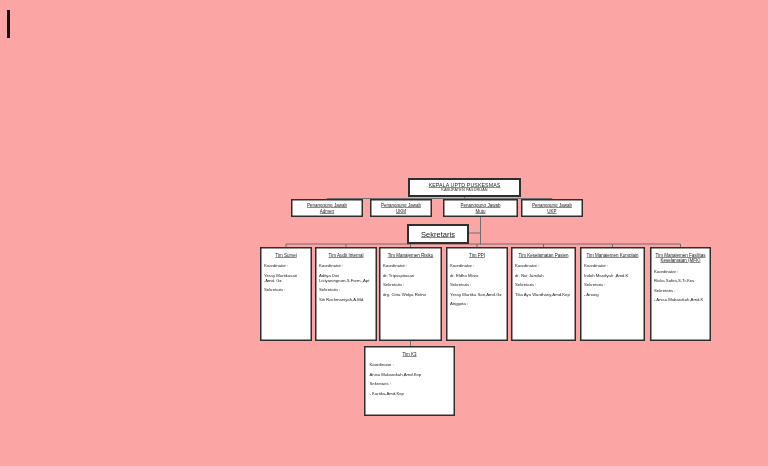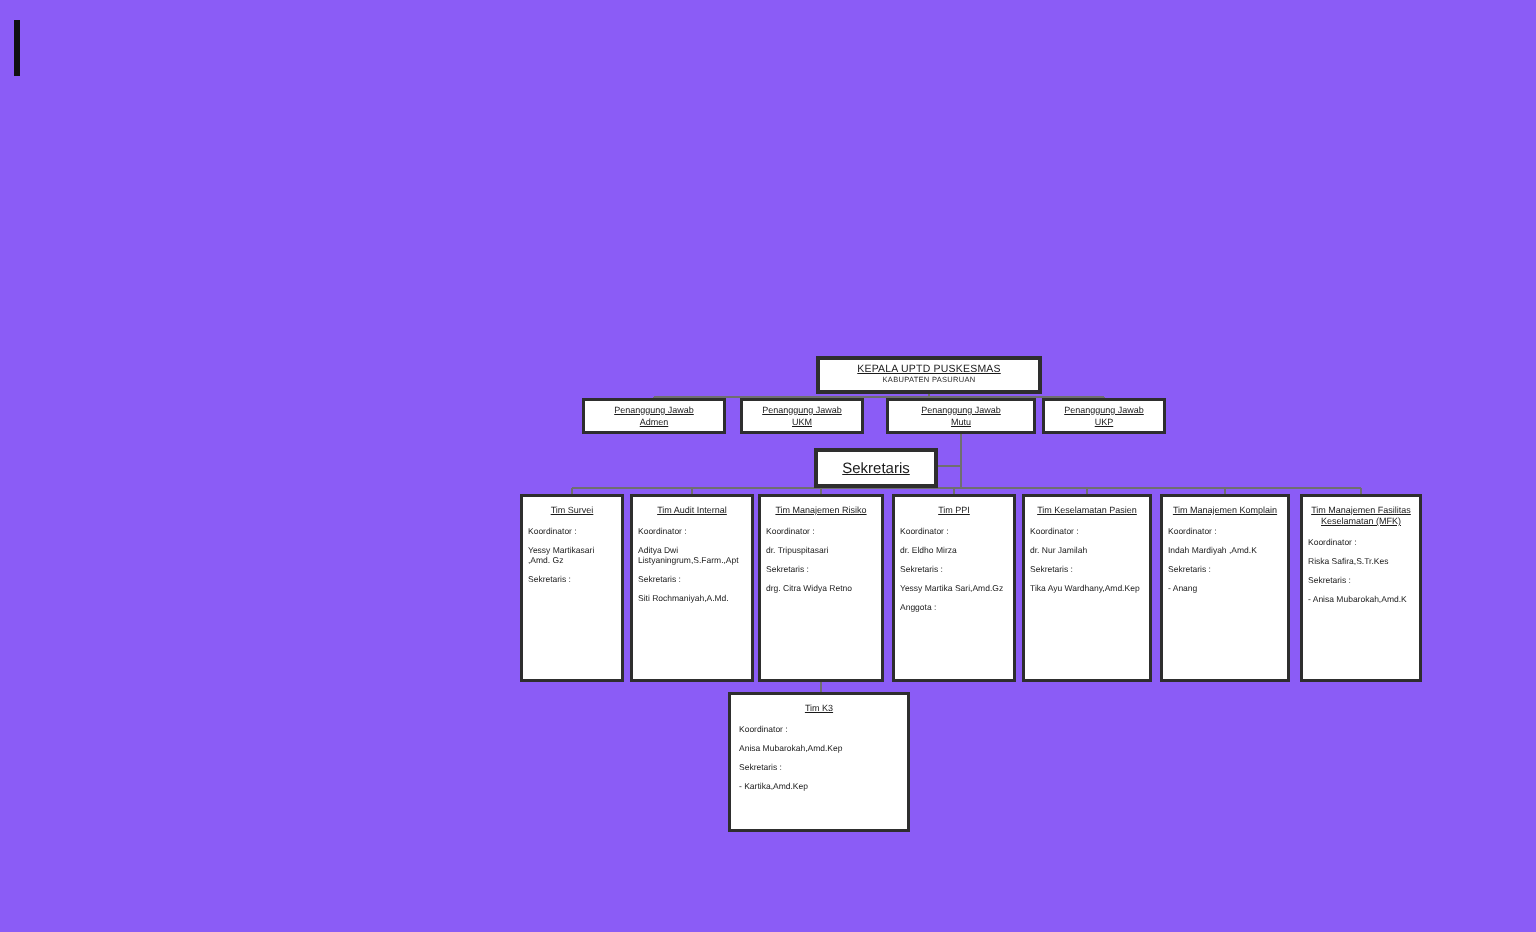--- a/index.html
+++ b/index.html
@@ -1,17 +1,17 @@
 <!DOCTYPE html>
 <html><head>
 <meta charset="utf-8">
 <style>
   html,body{margin:0;padding:0;background:#ffffff;}
   #canvas{
-    position:relative;width:768px;height:466px;background:#8b5cf6;overflow:hidden;
+    position:relative;width:768px;height:466px;background:#fca5a5;overflow:hidden;
     font-family:"Liberation Sans", sans-serif;color:#1a1a1a;
   }
   
   #stage{position:absolute;left:0;top:0;width:1536px;height:932px;transform:scale(0.5);transform-origin:0 0;}
   .edge-mark{position:absolute;left:14px;top:20px;width:6px;height:56px;background:#111;}
   #connectors{position:absolute;left:0;top:0;width:1536px;height:932px;}
   .box{position:absolute;background:#fff;border:3px solid #2e2e2e;box-sizing:border-box;text-align:center;}
   .thick{border-width:4px;}
   .u{text-decoration:underline;}
   

